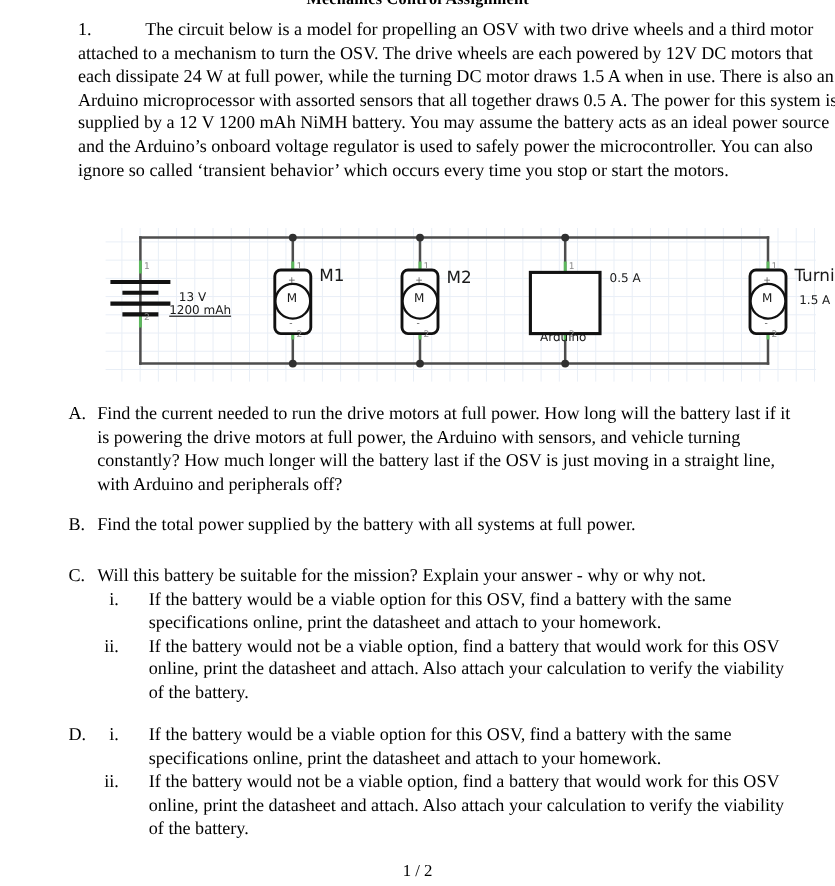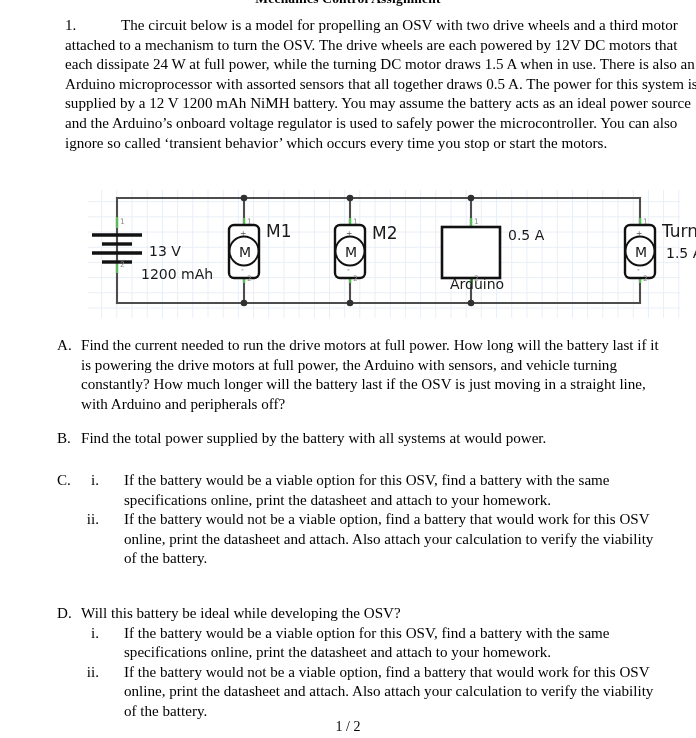--- a/index.html
+++ b/index.html
@@ -75,23 +75,23 @@
     position: absolute;
     inset: 0;
   }
   .dlabel {
     position: absolute;
     font-family: "DejaVu Sans", "Liberation Sans", sans-serif;
     color: #1a1a1a;
     white-space: nowrap;
     line-height: 1.05;
   }
-  .dlabel.big { font-size: 17px; }
+  .dlabel.big { font-size: 14px; }
   .dlabel.small { font-size: 7.6px; }
-  .dlabel.mid  { font-size: 14px; }
+  .dlabel.mid  { font-size: 10px; }
 
   
   .item {
     position: absolute;
     font-size: 15.1px;
     line-height: 19.6px;
   }
   .item .marker {
     position: absolute;
     left: 0;
@@ -209,21 +209,21 @@
         <rect x="354" y="37" width="58" height="51" fill="#ffffff" stroke="#111" stroke-width="2.6"></rect>
       </g>
 
       <g>
         <rect x="537" y="35" width="30" height="53" rx="5" ry="5" fill="#ffffff" stroke="#111" stroke-width="2.4"></rect>
         <circle cx="552" cy="61" r="14.5" fill="#ffffff" stroke="#111" stroke-width="1.9"></circle>
       </g>
     </svg>
 
     <div class="dlabel mid" style="left:61px; top:54px;">13 V</div>
-    <div class="dlabel mid" style="left:53px; top:77px;">1200 mAh</div>
+    <div class="dlabel mid" style="left:53px; top:65px;text-decoration:underline;">1200 mAh</div>
     <div class="dlabel small" style="left:32px; top:28px; color:#8a8a8a;">1</div>
     <div class="dlabel small" style="left:32px; top:71px; color:#8a8a8a;">2</div>
 
     <div class="dlabel big" style="left:178px; top:33px;">M1</div>
     <div class="dlabel small" style="left:152px; top:40px; color:#555;">+</div>
     <div class="dlabel small" style="left:153px; top:76px; color:#555;">-</div>
     <div class="dlabel mid" style="left:151px; top:55px;">M</div>
     <div class="dlabel small" style="left:159px; top:28px; color:#8a8a8a;">1</div>
     <div class="dlabel small" style="left:159px; top:85px; color:#8a8a8a;">2</div>
 
@@ -248,39 +248,39 @@
     <div class="dlabel small" style="left:555px; top:85px; color:#8a8a8a;">2</div>
   </div>
 
   <div class="item" style="top:336px; left:57px; width:608px;">
     <span class="marker">A.</span>
     <span class="body">Find the current needed to run the drive motors at full power. How long will the battery last if it is powering the drive motors at full power, the Arduino with sensors, and vehicle turning constantly? How much longer will the battery last if the OSV is just moving in a straight line, with Arduino and peripherals off?</span>
   </div>
 
   <div class="item" style="top:429px; left:57px; width:608px;">
     <span class="marker">B.</span>
-    <span class="body">Find the total power supplied by the battery with all systems at would power.</span>
+    <span class="body">Find the total power supplied by the battery with all systems at full power.</span>
   </div>
 
   <div class="item" style="top:471px; left:57px; width:608px;">
     <span class="marker">C.</span>
+    <span class="body">Will this battery be suitable for the mission? Explain your answer  - why or why not.</span>
 
     <div class="sub">
       <span class="rmarker">i.</span>
       <span class="sbody">If the battery would be a viable option for this OSV, find a battery with the same specifications online, print the datasheet and attach to your homework.</span>
     </div>
     <div class="sub">
       <span class="rmarker">ii.</span>
       <span class="sbody">If the battery would not be a viable option, find a battery that would work for this OSV online, print the datasheet and attach. Also attach your calculation to verify the viability of the battery.</span>
     </div>
   </div>
 
   <div class="item" style="top:604px; left:57px; width:608px;">
     <span class="marker">D.</span>
-    <span class="body">Will this battery be ideal while developing the OSV?</span>
 
     <div class="sub">
       <span class="rmarker">i.</span>
       <span class="sbody">If the battery would be a viable option for this OSV, find a battery with the same specifications online, print the datasheet and attach to your homework.</span>
     </div>
     <div class="sub">
       <span class="rmarker">ii.</span>
       <span class="sbody">If the battery would not be a viable option, find a battery that would work for this OSV online, print the datasheet and attach. Also attach your calculation to verify the viability of the battery.</span>
     </div>
   </div>

